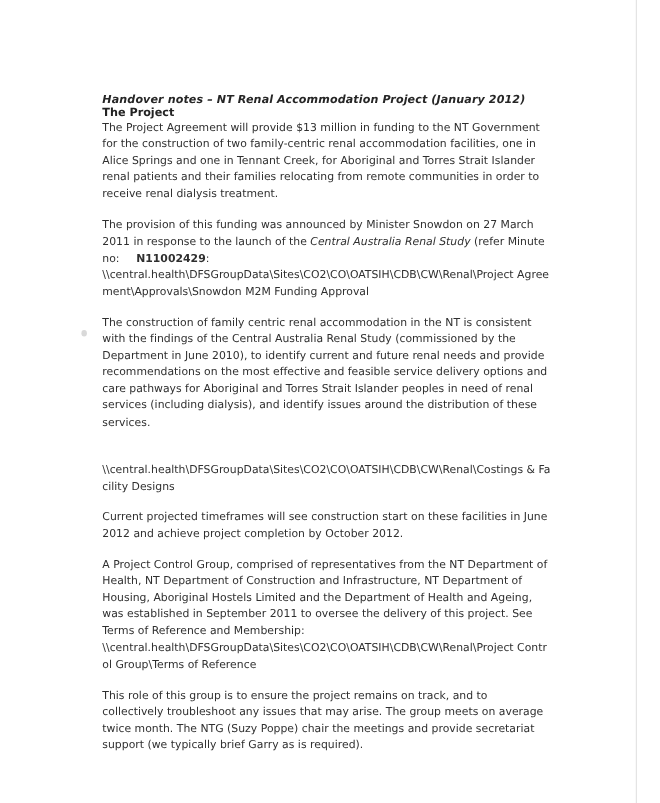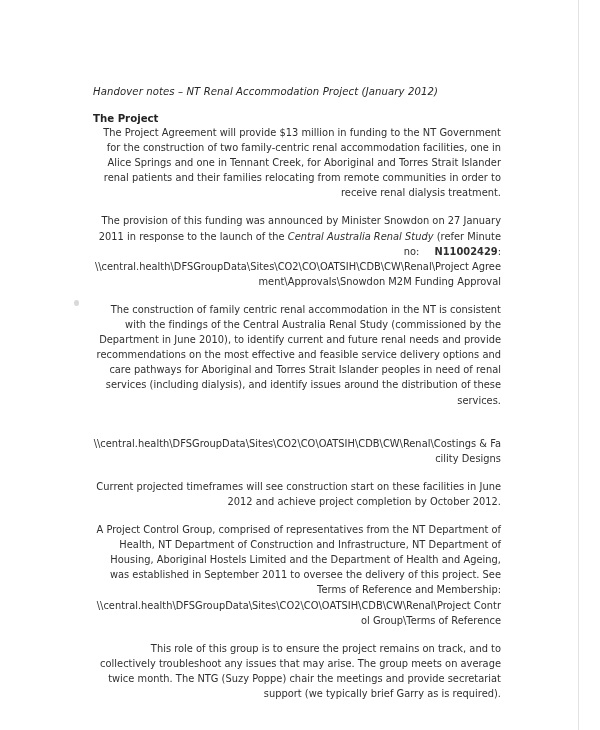--- a/index.html
+++ b/index.html
@@ -41,46 +41,45 @@
   .doc {
     position: absolute;
     left: 93px;
     top: 86px;
     width: 408px;
     color: #2e2e2e;
   }
 
   .doc-header {
     font-style: italic;
-    font-weight: normal;
+    font-weight: bold;
     font-size: 10.1px;
     letter-spacing: 0.1px;
     color: #262626;
-    margin-bottom: 16px;
+    margin-bottom: 0;
     white-space: nowrap;
   }
 
   .section-heading {
     font-weight: bold;
     font-size: 10.2px;
     color: #232323;
     margin-top: 14px;
     margin-bottom: 1px;
   }
   .section-heading.tight {
     margin-top: 0;
   }
 
   p.para {
     font-size: 9.85px;
     line-height: 15.1px;
     margin: 0 0 13px 0;
     color: #2f2f2f;
     letter-spacing: 0.02px;
-    text-align: right;
   }
   p.para.no-gap-top {
     margin-top: 0;
   }
 
   .path {
     word-break: break-all;
   }
 
   .it {
@@ -99,21 +98,21 @@
 
 <div class="doc">
 
   <div class="doc-header">Handover notes – NT Renal Accommodation Project (January 2012)</div>
 
   <div class="section-heading tight">The Project</div>
 
   <p class="para no-gap-top">The Project Agreement will provide $13 million in funding to the NT Government for the construction of two family-centric renal accommodation facilities, one in Alice Springs and one in Tennant Creek, for Aboriginal and Torres Strait Islander renal patients and their families relocating from remote communities in order to receive renal dialysis treatment.</p>
 
   <p class="para">
-    <span>The provision of this funding was announced by Minister Snowdon on 27 January 2011 in response to the launch of the </span><span class="it">Central Australia Renal Study</span><span> (refer Minute no: </span><span class="bold">N11002429</span><span>:</span><br>
+    <span>The provision of this funding was announced by Minister Snowdon on 27 March 2011 in response to the launch of the </span><span class="it">Central Australia Renal Study</span><span> (refer Minute no: </span><span class="bold">N11002429</span><span>:</span><br>
     <span class="path">\\central.health\DFSGroupData\Sites\CO2\CO\OATSIH\CDB\CW\Renal\Project Agreement\Approvals\Snowdon M2M Funding Approval</span>
   </p>
 
   <p class="para">The construction of family centric renal accommodation in the NT is consistent with the findings of the Central Australia Renal Study (commissioned by the Department in June 2010), to identify current and future renal needs and provide recommendations on the most effective and feasible service delivery options and care pathways for Aboriginal and Torres Strait Islander peoples in need of renal services (including dialysis), and identify issues around the distribution of these services.</p>
 
   <p class="para">
     <br>
     <span class="path">\\central.health\DFSGroupData\Sites\CO2\CO\OATSIH\CDB\CW\Renal\Costings &amp; Facility Designs</span>
   </p>
 

